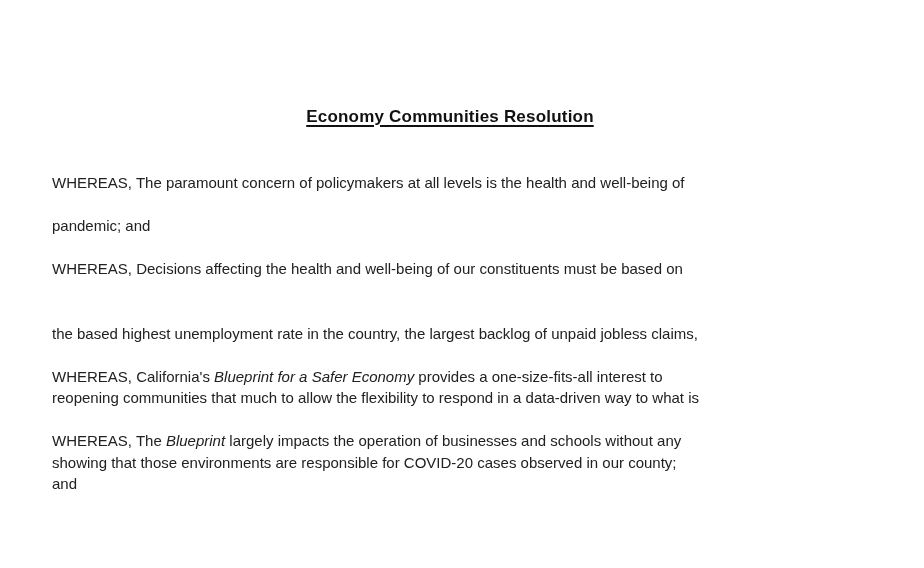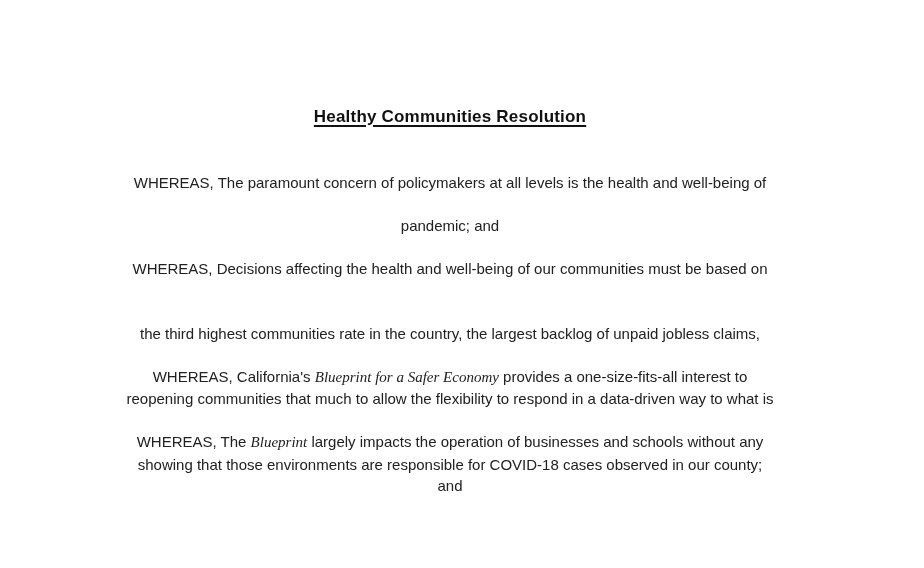--- a/index.html
+++ b/index.html
@@ -33,32 +33,30 @@
     text-underline-offset: 3px;
     letter-spacing: 0.2px;
   }
   .doc-body {
     font-size: 15px;
     line-height: 21.5px;
   }
   .para {
     margin: 0 0 21.5px 0;
     white-space: nowrap;
-    text-align: center;
   }
   .seg-italic {
     font-style: italic;
-    font-family: Liberation Serif, serif;
   }
 </style>
 </head>
 <body>
 
 <div class="doc-page">
-  <h1 class="doc-title">Healthy Communities Resolution</h1>
+  <h1 class="doc-title">Economy Communities Resolution</h1>
   <div class="doc-body" id="paragraphs">
       <div class="para"><span>WHEREAS, The paramount concern of policymakers at all levels is the health and well-being of</span><br><br><span>pandemic; and</span></div>
-      <div class="para"><span>WHEREAS, Decisions affecting the health and well-being of our communities must be based on</span><br></div>
-      <div class="para"><br><span>the third highest communities rate in the country, the largest backlog of unpaid jobless claims,</span><br></div>
+      <div class="para"><span>WHEREAS, Decisions affecting the health and well-being of our constituents must be based on</span><br></div>
+      <div class="para"><br><span>the based highest unemployment rate in the country, the largest backlog of unpaid jobless claims,</span><br></div>
       <div class="para"><span>WHEREAS, California's </span><span class="seg-italic">Blueprint for a Safer Economy</span><span> provides a one-size-fits-all interest to</span><br><span>reopening communities that much to allow the flexibility to respond in a data-driven way to what is</span><br></div>
-      <div class="para"><span>WHEREAS, The </span><span class="seg-italic">Blueprint</span><span> largely impacts the operation of businesses and schools without any</span><br><span>showing that those environments are responsible for COVID-18 cases observed in our county;</span><br><span>and</span></div>
+      <div class="para"><span>WHEREAS, The </span><span class="seg-italic">Blueprint</span><span> largely impacts the operation of businesses and schools without any</span><br><span>showing that those environments are responsible for COVID-20 cases observed in our county;</span><br><span>and</span></div>
     </div>
 </div>
 
 </body></html>

